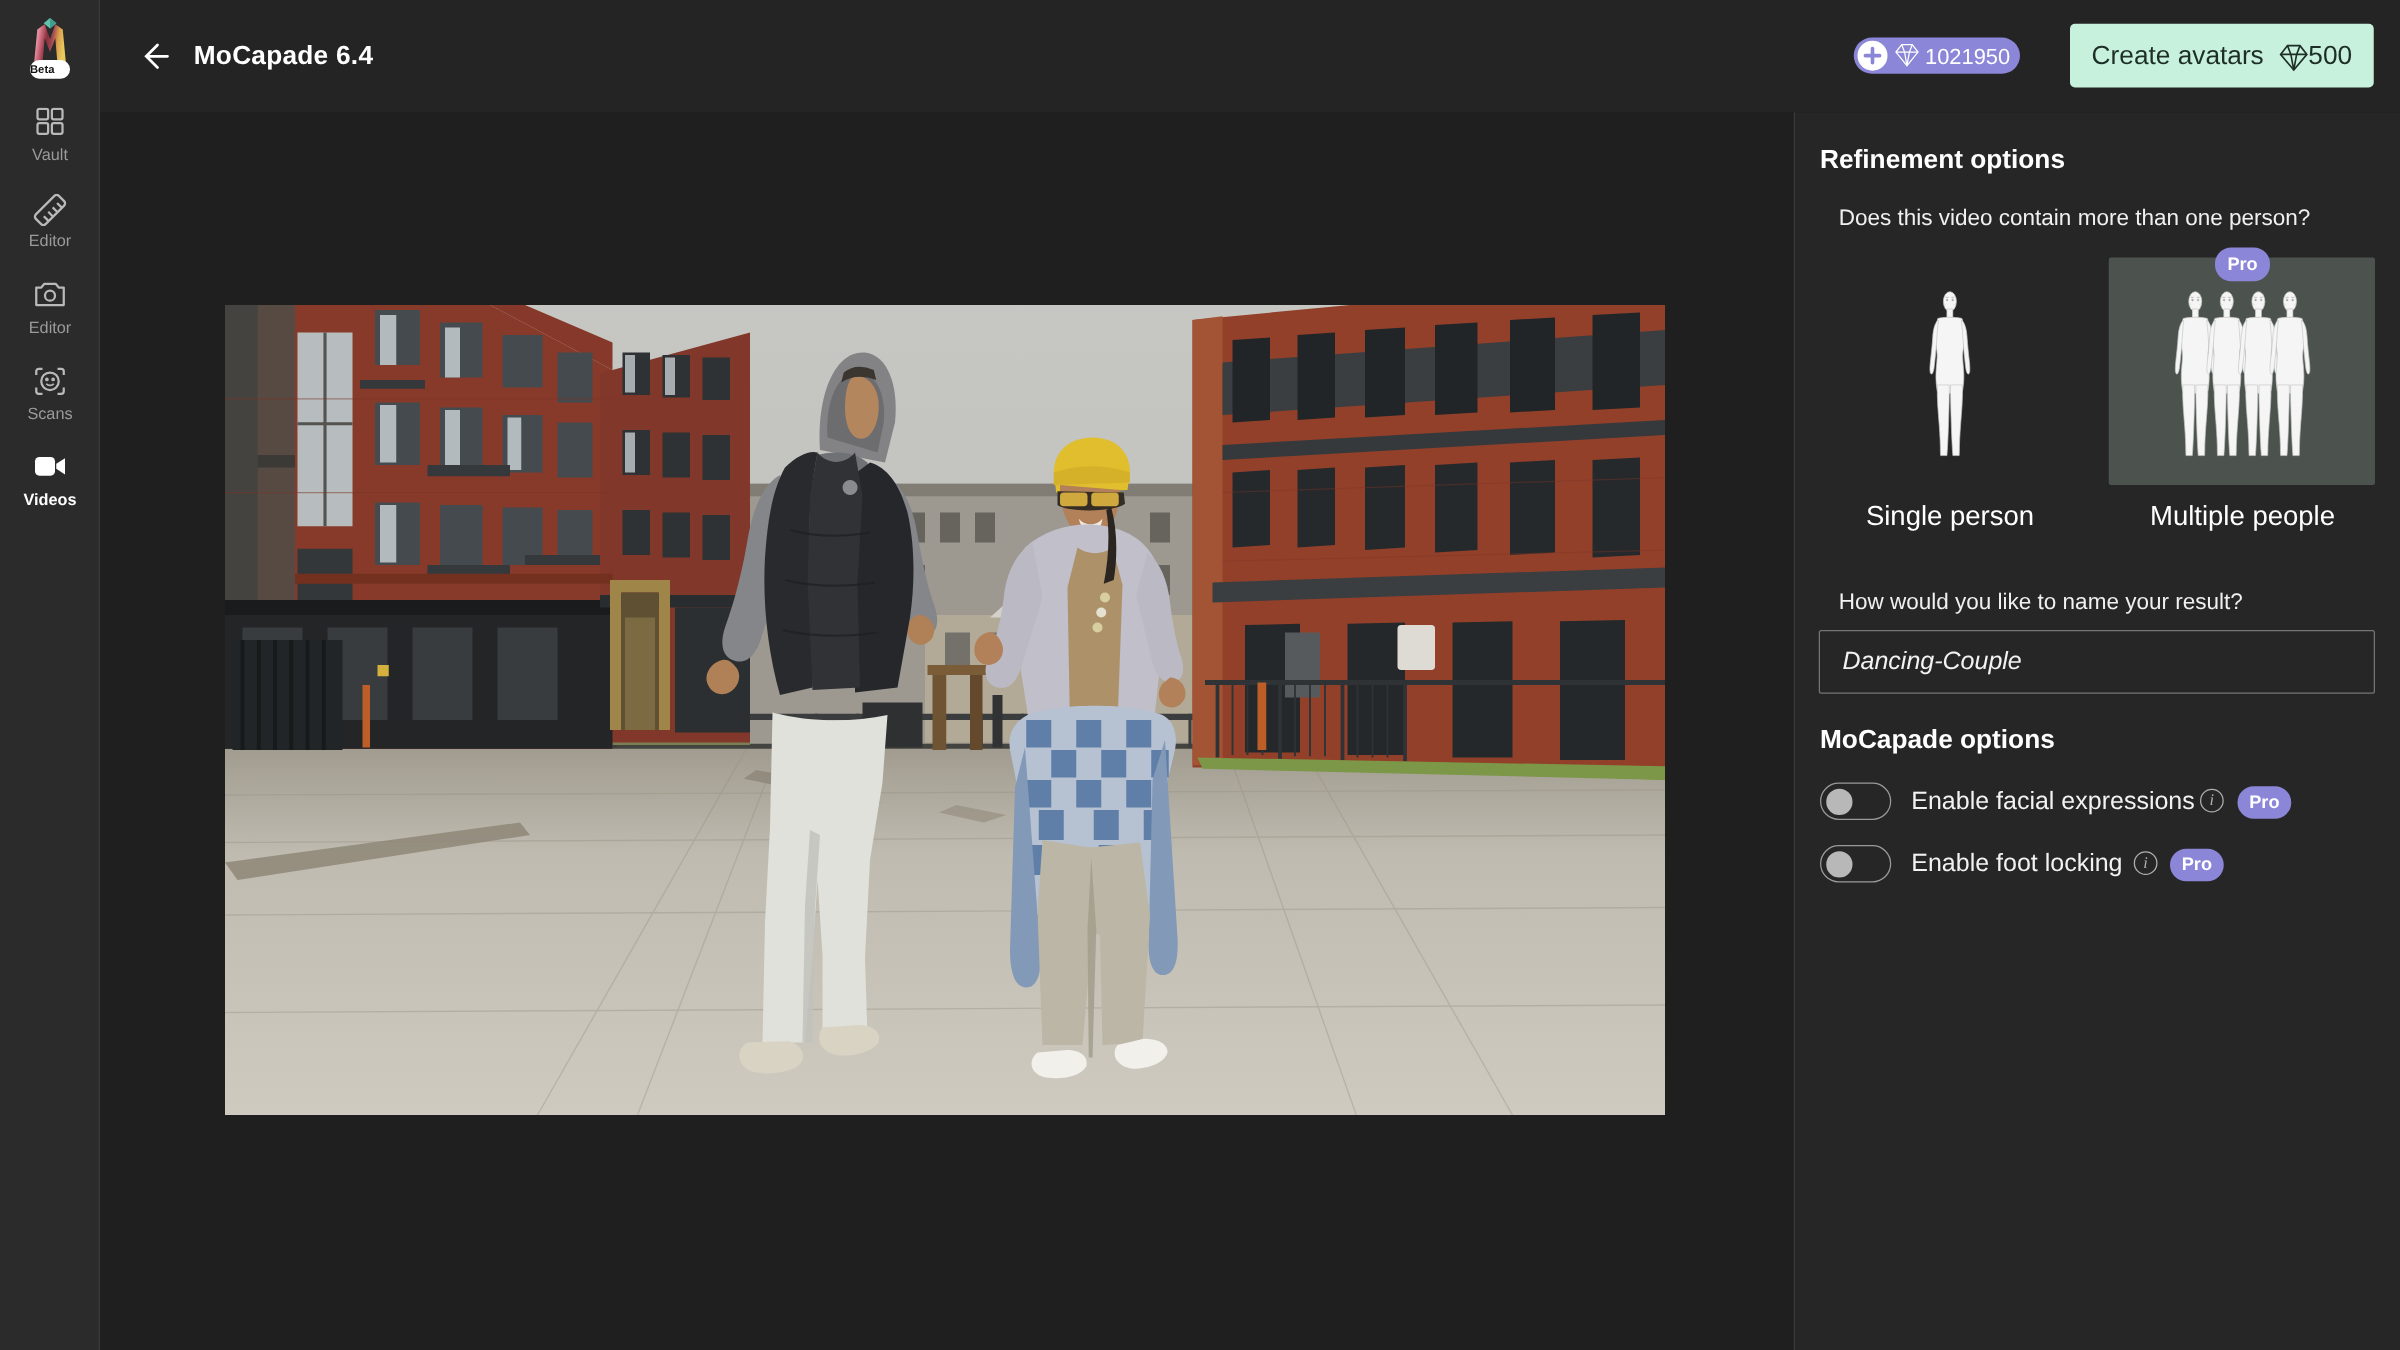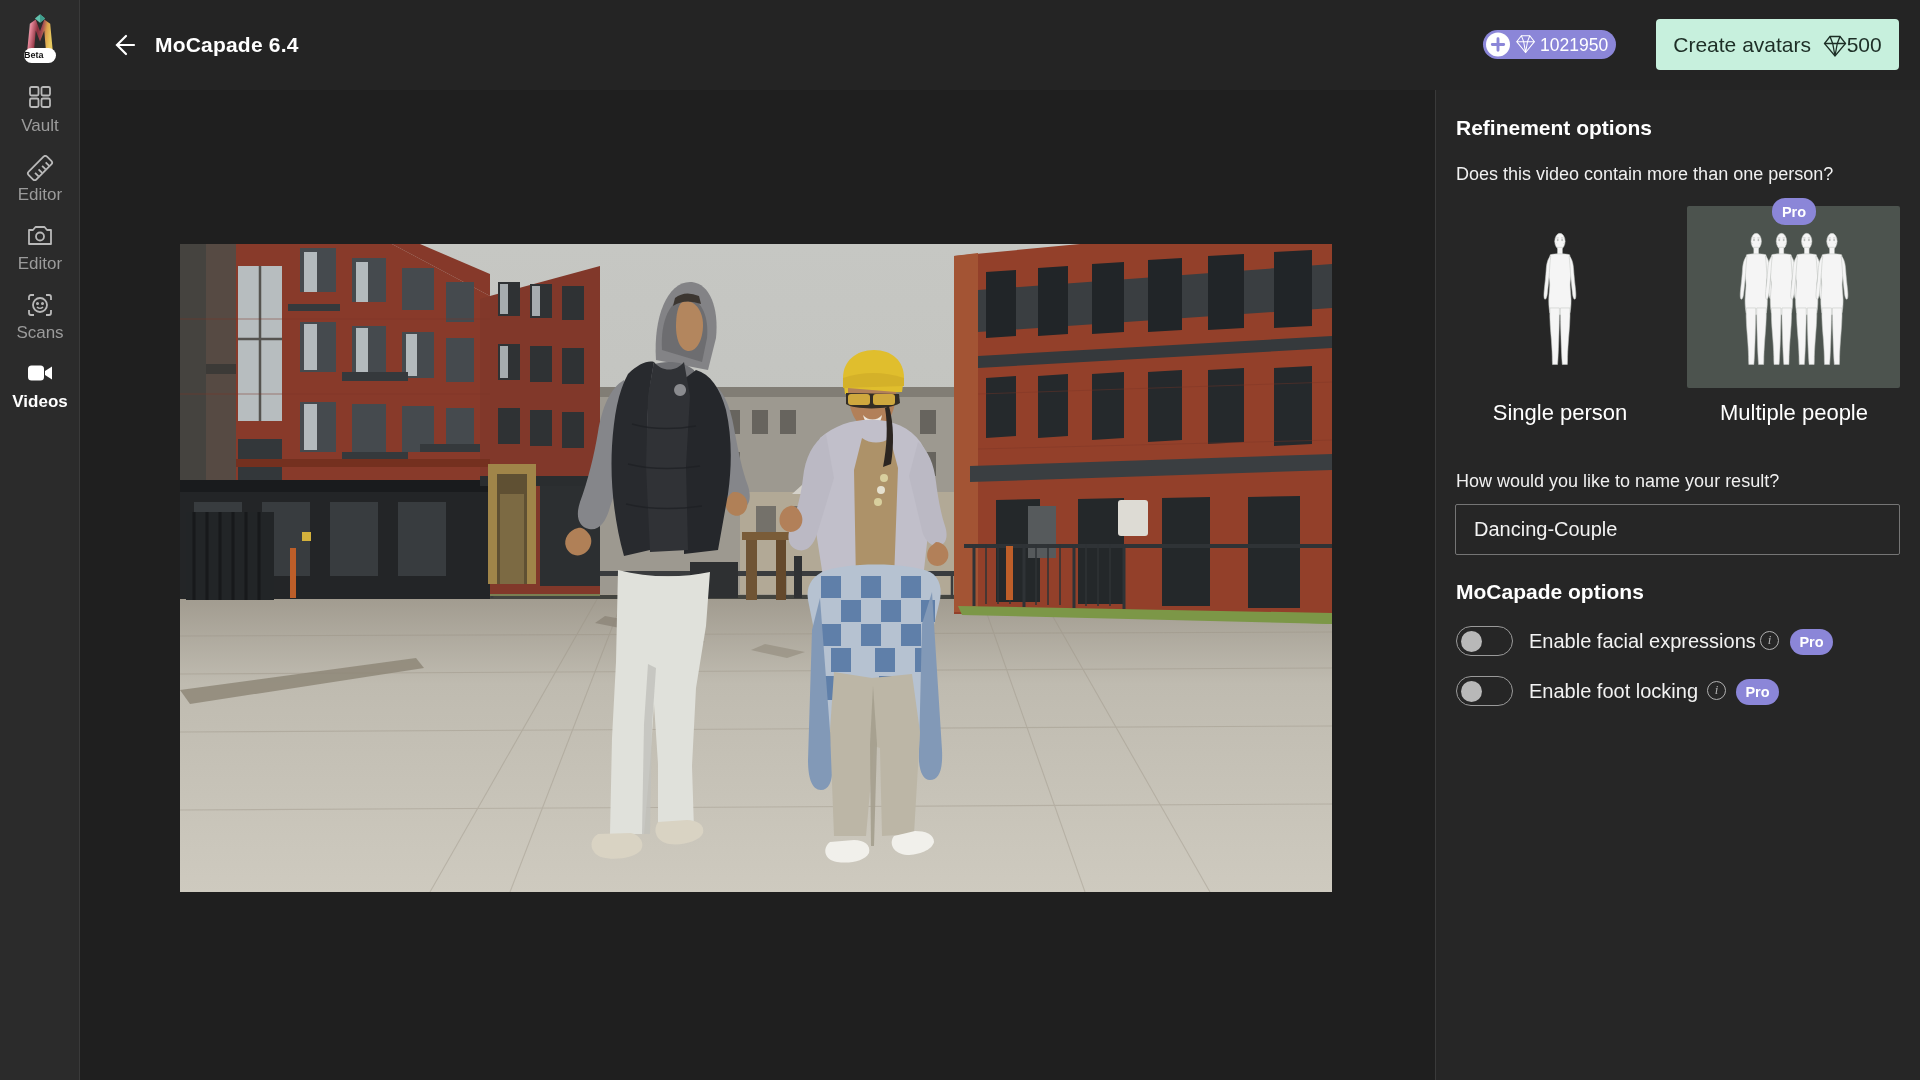--- a/index.html
+++ b/index.html
@@ -3,35 +3,35 @@
 <meta charset="utf-8">
 <style>
   * { margin:0; padding:0; box-sizing:border-box; }
   html,body { width:1920px; height:1080px; overflow:hidden; background:#1f1f1f;
     font-family:"Liberation Sans", sans-serif; }
   .abs { position:absolute; }
   #topbar { left:0; top:0; width:1920px; height:90px; background:#242424; }
   #sidebar { left:0; top:0; width:80px; height:1080px; background:#2b2b2b; border-right:1px solid #3a3a3a; }
   #canvas { left:80px; top:90px; width:1355px; height:990px; background:#1f1f1f; }
   #panel { left:1435px; top:90px; width:485px; height:990px; background:#262626; border-left:1px solid #3a3a3a; }
-  .navlabel { width:80px; text-align:center; color:#9b9b9b; font-size:17px; }
+  .navlabel { width:80px; text-align:center; color:#9b9b9b; font-size:13px; }
   .navicon { left:0; width:80px; text-align:center; }
   #title { left:155px; top:33px; color:#fff; font-size:21px; font-weight:bold; letter-spacing:0.2px; }
   #backarrow { left:110px; top:31px; }
   #pill { left:1483px; top:30px; width:133px; height:29px; background:#8b86d8; border-radius:15px; }
   #createbtn { left:1656px; top:19px; width:243px; height:51px; background:#c7f0dd; border-radius:4px;
      color:#1d2e26; font-size:21px; display:flex; align-items:center; justify-content:center;text-align:right; }
   .h1 { color:#fff; font-size:21px; font-weight:bold; }
-  .q { color:#f0f0f0; font-size:18px; }
+  .q { color:#f0f0f0; font-size:18px;margin-left:15px; }
   .cardlabel { color:#fff; font-size:22px; }
   #mcard { left:1687px; top:206px; width:213px; height:182px; background:#4c534e; border-radius:2px; }
   .propill { background:#8b86d8; color:#fff; border-radius:13px; font-size:14.5px; font-weight:bold;
      display:flex; align-items:center; justify-content:center; }
   #nameinput { left:1455px; top:504px; width:445px; height:51px; border:1px solid #757575; border-radius:2px;
-     color:#f2f2f2; font-size:20px; line-height:49px; padding-left:18px; }
+     color:#f2f2f2; font-size:20px; line-height:49px; padding-left:18px;font-style:italic; }
   .toggle { width:57px; height:30px; border:1.5px solid #9a9a9a; border-radius:15px; }
   .knob { position:absolute; left:4px; top:3.5px; width:21px; height:21px; border-radius:50%; background:#b8b8b8; }
   .tlabel { color:#f2f2f2; font-size:20px; }
   .infoi { width:19px; height:19px; border:1.5px solid #b0b0b0; border-radius:50%; color:#b0b0b0;
      font-size:13px; text-align:center; line-height:16px; font-style:italic; font-family:"Liberation Serif",serif; }
 </style>
 </head>
 <body>
 <div class="abs" id="topbar"></div>
 <div class="abs" id="canvas"></div>

